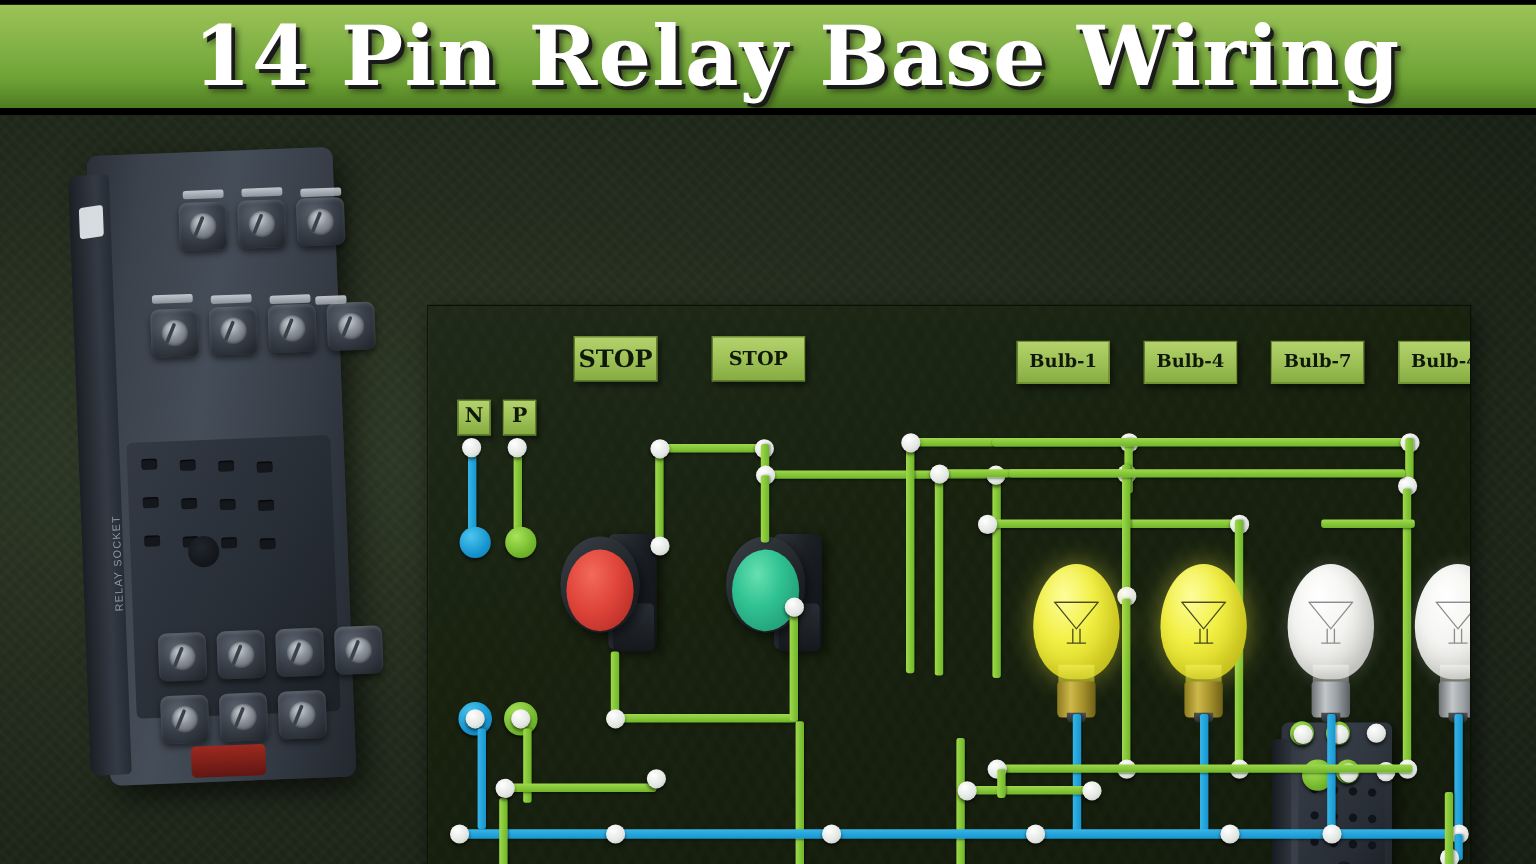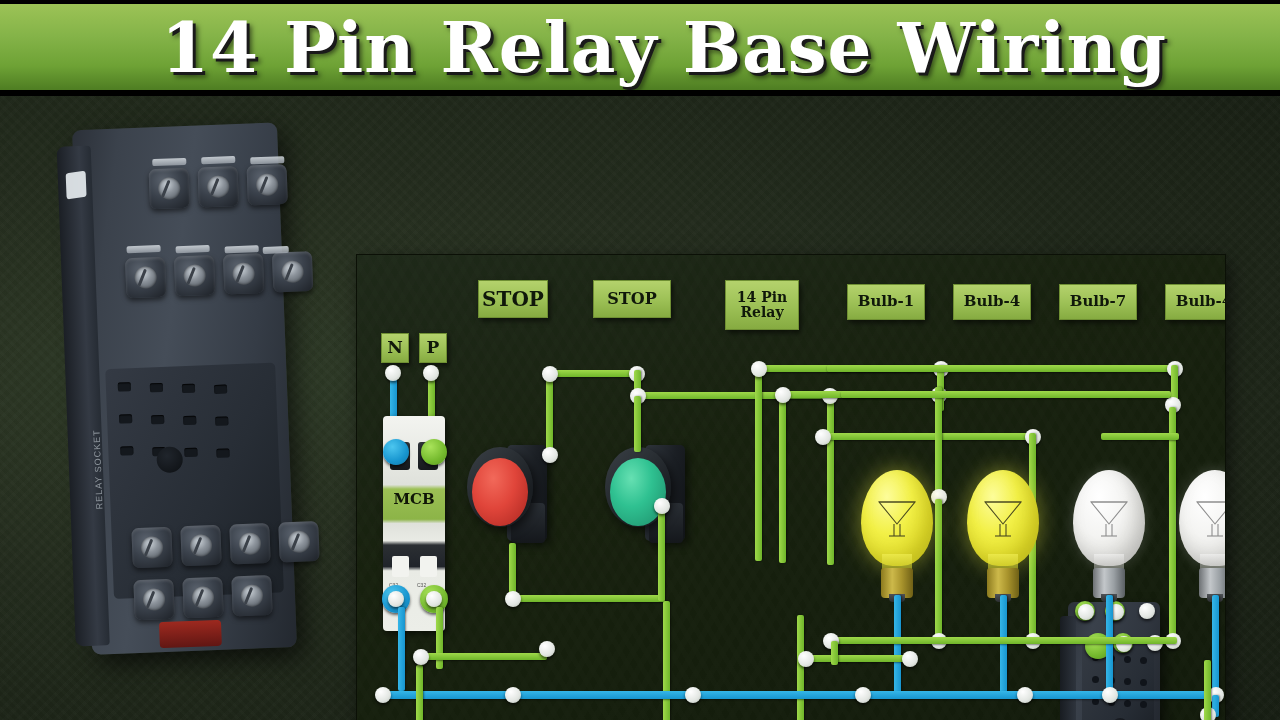--- a/index.html
+++ b/index.html
@@ -227,47 +227,33 @@
         <div class="term"></div>
       </div>
       <div class="sk-red"></div>
     </div>
 
     <div id="panel">
       <div class="paneltex"></div>
 
       <div class="lbl" style="left:121px;top:25px;width:68px;height:36px;font-size:20px;">STOP</div>
       <div class="lbl" style="left:236px;top:25px;width:76px;height:36px;font-size:16px;">STOP</div>
-      <div class="lbl" style="left:368px;top:25px;width:72px;height:48px;font-size:14px;flex-direction:column;">
-        <span>14 Pin</span>
-        <span>Relay</span>
-      </div>
       <div class="lbl" style="left:490px;top:29px;width:76px;height:34px;font-size:15px;">Bulb-1</div>
       <div class="lbl" style="left:596px;top:29px;width:76px;height:34px;font-size:15px;">Bulb-4</div>
       <div class="lbl" style="left:702px;top:29px;width:76px;height:34px;font-size:15px;">Bulb-7</div>
       <div class="lbl" style="left:808px;top:29px;width:76px;height:34px;font-size:15px;">Bulb-4</div>
 
       <div class="lbl" style="left:24px;top:78px;width:26px;height:28px;font-size:17px;">N</div>
       <div class="lbl" style="left:62px;top:78px;width:26px;height:28px;font-size:17px;">P</div>
 
       <div class="w wbv" style="left:33px;top:112px;width:7px;height:75px;"></div>
       <div class="w wgv" style="left:71px;top:112px;width:7px;height:75px;"></div>
       <div class="nd" style="left:28px;top:110px;"></div>
       <div class="nd" style="left:66px;top:110px;"></div>
 
-      <div id="mcb" style="left:26px;top:161px;width:62px;height:215px;">
-        <div class="mcb-body"></div>
-        <div class="mcb-lever" style="left:7px;top:26px;"></div>
-        <div class="mcb-lever" style="left:35px;top:26px;"></div>
-        <div class="mcb-txt">MCB</div>
-        <div class="mcb-win" style="left:9px;top:140px;"></div>
-        <div class="mcb-win" style="left:37px;top:140px;"></div>
-        <div class="mcb-tiny" style="left:6px;top:166px;">C32</div>
-        <div class="mcb-tiny" style="left:34px;top:166px;">C32</div>
-      </div>
 
       <div class="ndb" style="left:26px;top:184px;width:26px;height:26px;"></div>
       <div class="ndg" style="left:64px;top:184px;width:26px;height:26px;"></div>
 
       <div class="ndb" style="left:25px;top:330px;width:28px;height:28px;"></div>
       <div class="nd" style="left:31px;top:336px;"></div>
       <div class="ndg" style="left:63px;top:330px;width:28px;height:28px;"></div>
       <div class="nd" style="left:69px;top:336px;"></div>
 
       <div class="w wbv" style="left:41px;top:352px;width:7px;height:84px;"></div>

